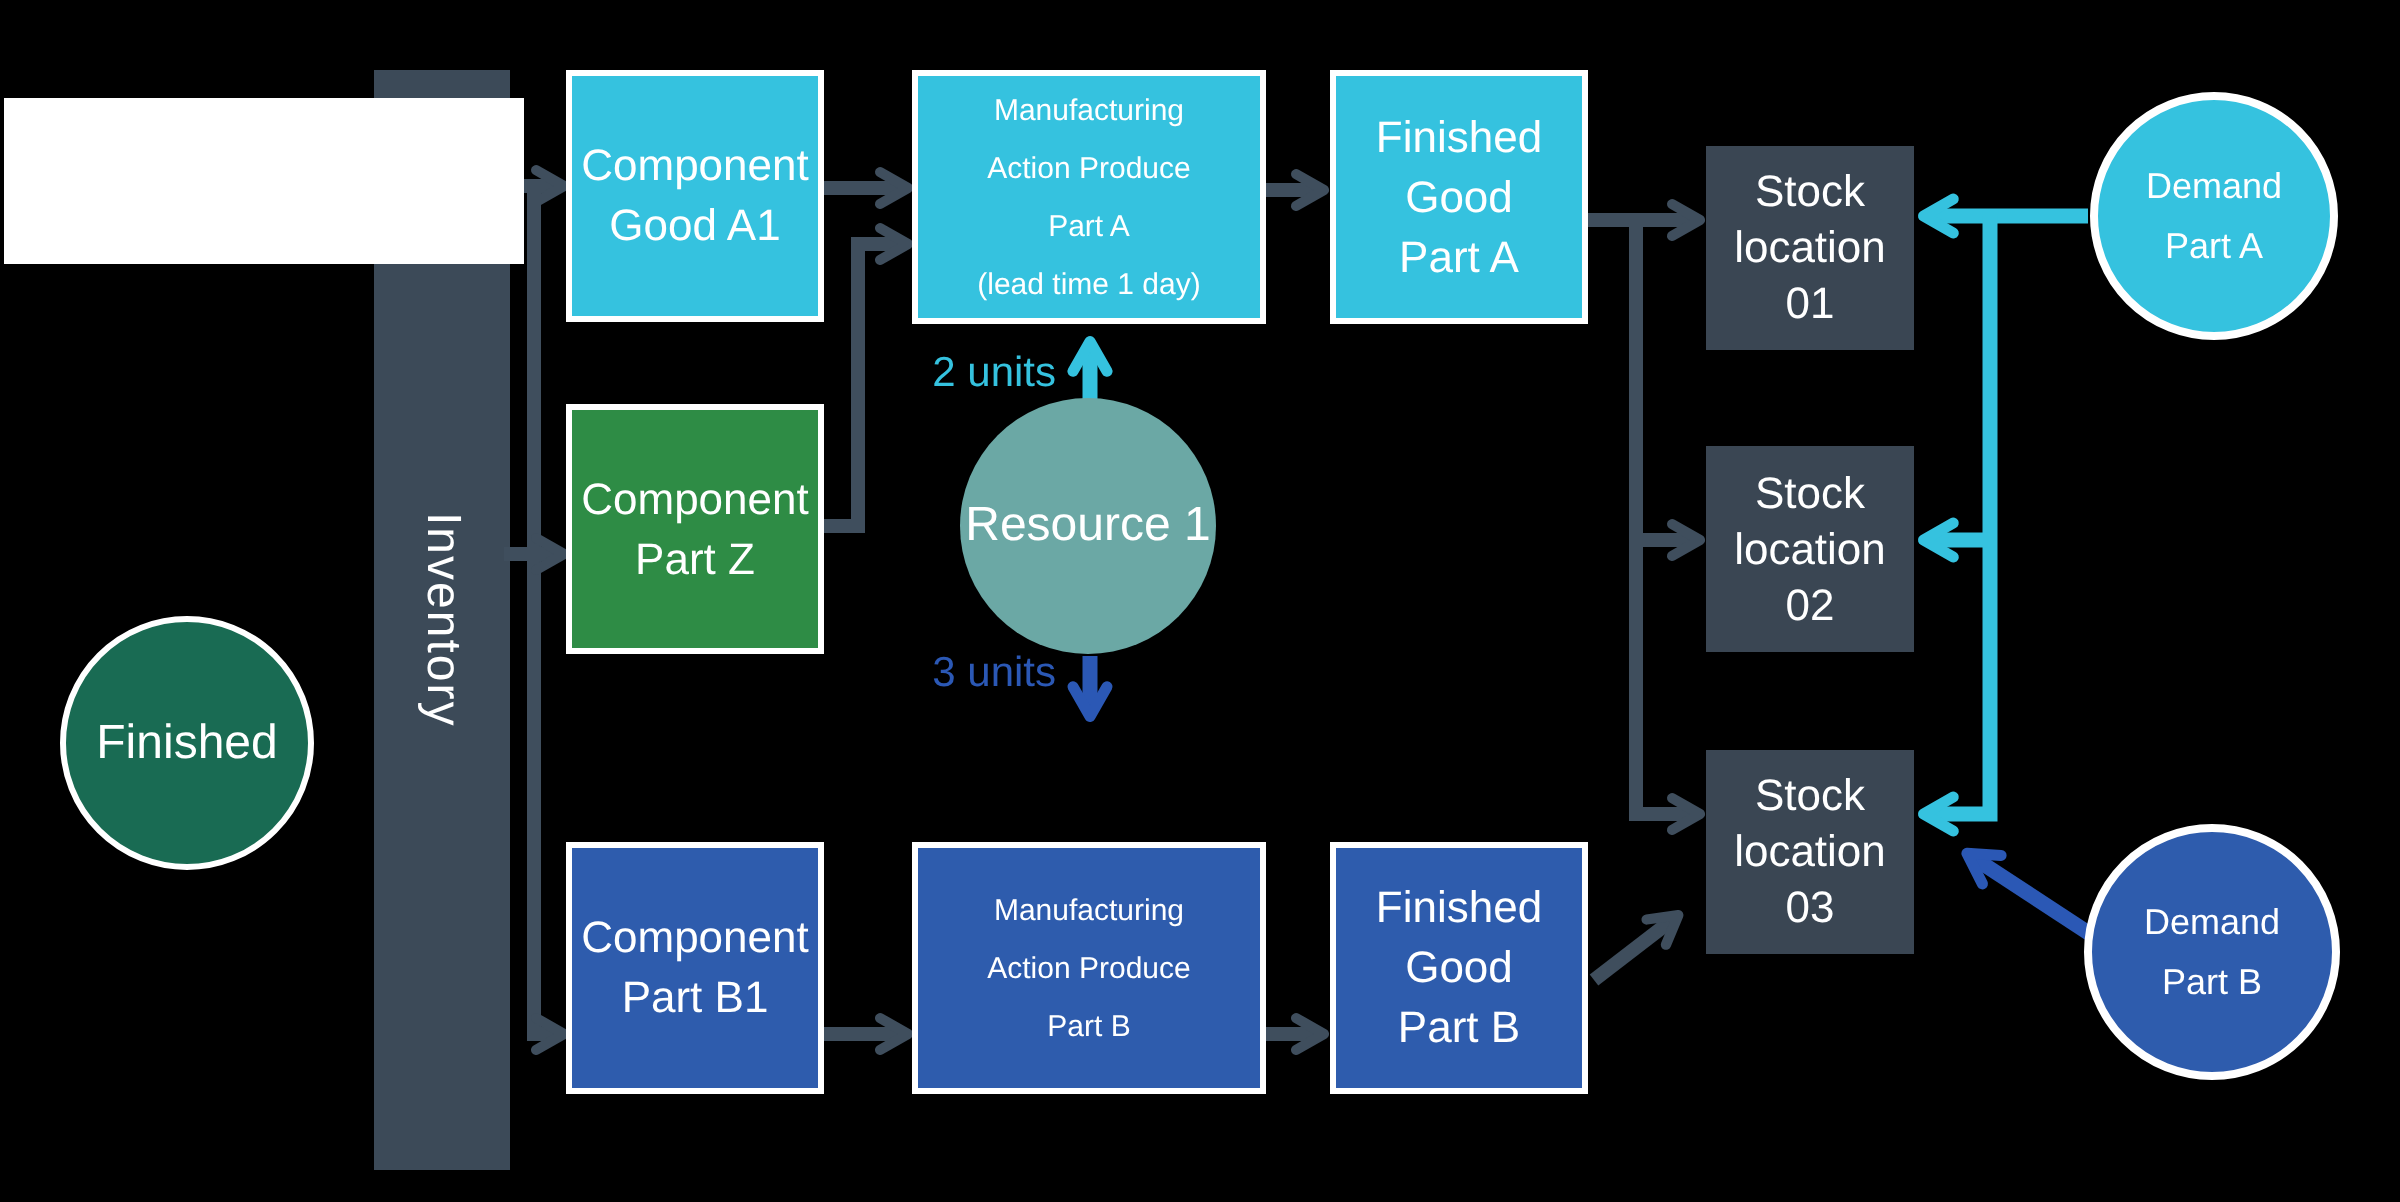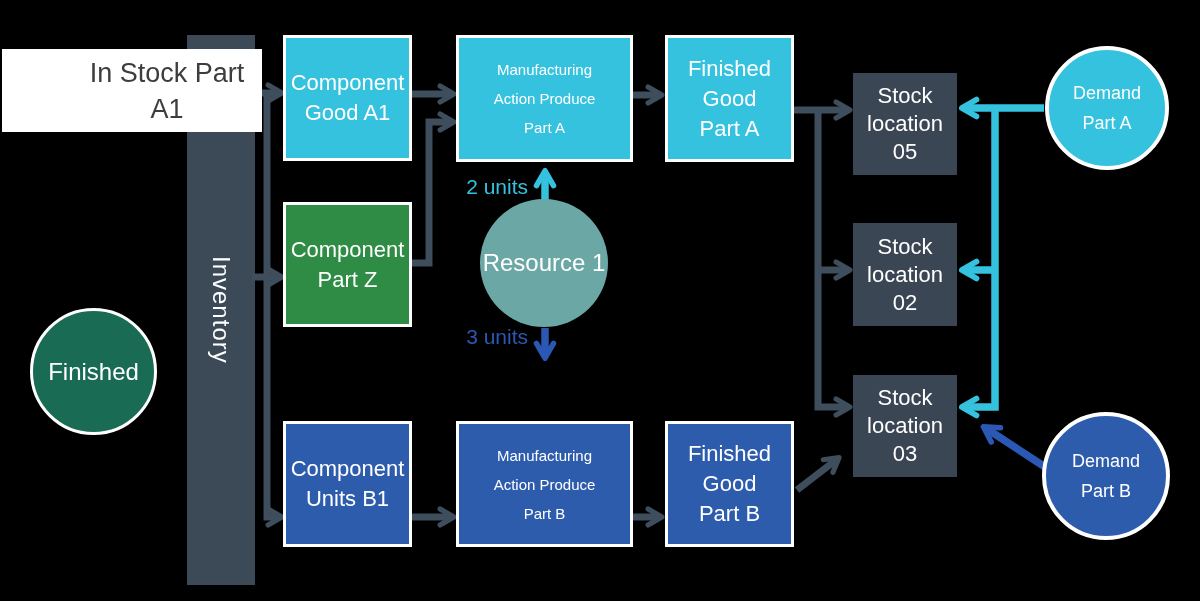--- a/index.html
+++ b/index.html
@@ -58,21 +58,20 @@
   .lnk-blue{stroke:var(--arrow-blue,#2b58b5);stroke-width:7.5;}
 </style>
 </head>
 <body>
 
 <div id="inventory-bar">
   <span class="vtext">Inventory</span>
 </div>
 
 <div id="instock-label">
-  <div>In Stock Part A1</div>
 </div>
 
 <svg id="connector-layer" width="1200" height="601" viewBox="0 0 1200 601">
   <defs>
     <marker id="ah-dark" viewBox="0 0 12 12" refX="7.5" refY="6" markerWidth="3.4" markerHeight="3.4" orient="auto">
       <path d="M2.5,2 L9.5,6 L2.5,10" fill="none" stroke-width="2.6" stroke-linecap="round" stroke-linejoin="round" style="stroke:var(--arrow-dark,#3f4e5d)"></path>
     </marker>
     <marker id="ah-cyan" viewBox="0 0 12 12" refX="7.5" refY="6" markerWidth="3.4" markerHeight="3.4" orient="auto">
       <path d="M2.5,2 L9.5,6 L2.5,10" fill="none" stroke-width="2.6" stroke-linecap="round" stroke-linejoin="round" style="stroke:var(--arrow-cyan,#35c2df)"></path>
     </marker>
@@ -108,27 +107,28 @@
   <div>Good A1</div>
 </div>
 
 <div class="node bordered green fs-comp" style="left:283px;top:202px;width:129px;height:125px;">
   <div>Component</div>
   <div>Part Z</div>
 </div>
 
 <div class="node bordered blue fs-comp" style="left:283px;top:421px;width:129px;height:126px;">
   <div>Component</div>
-  <div>Units B1</div>
+  <div>Part B1</div>
 </div>
 
 <div class="node bordered cyan fs-mfg" style="left:456px;top:35px;width:177px;height:127px;">
   <div>Manufacturing</div>
   <div>Action Produce</div>
   <div>Part A</div>
+  <div>(lead time 1 day)</div>
 </div>
 
 <div class="node bordered blue fs-mfg" style="left:456px;top:421px;width:177px;height:126px;">
   <div>Manufacturing</div>
   <div>Action Produce</div>
   <div>Part B</div>
 </div>
 
 <div class="node bordered cyan fs-comp" style="left:665px;top:35px;width:129px;height:127px;">
   <div>Finished</div>
@@ -138,21 +138,21 @@
 
 <div class="node bordered blue fs-comp" style="left:665px;top:421px;width:129px;height:126px;">
   <div>Finished</div>
   <div>Good</div>
   <div>Part B</div>
 </div>
 
 <div class="node slate fs-stock" style="left:853px;top:73px;width:104px;height:102px;">
   <div>Stock</div>
   <div>location</div>
-  <div>05</div>
+  <div>01</div>
 </div>
 
 <div class="node slate fs-stock" style="left:853px;top:223px;width:104px;height:103px;">
   <div>Stock</div>
   <div>location</div>
   <div>02</div>
 </div>
 
 <div class="node slate fs-stock" style="left:853px;top:375px;width:104px;height:102px;">
   <div>Stock</div>

